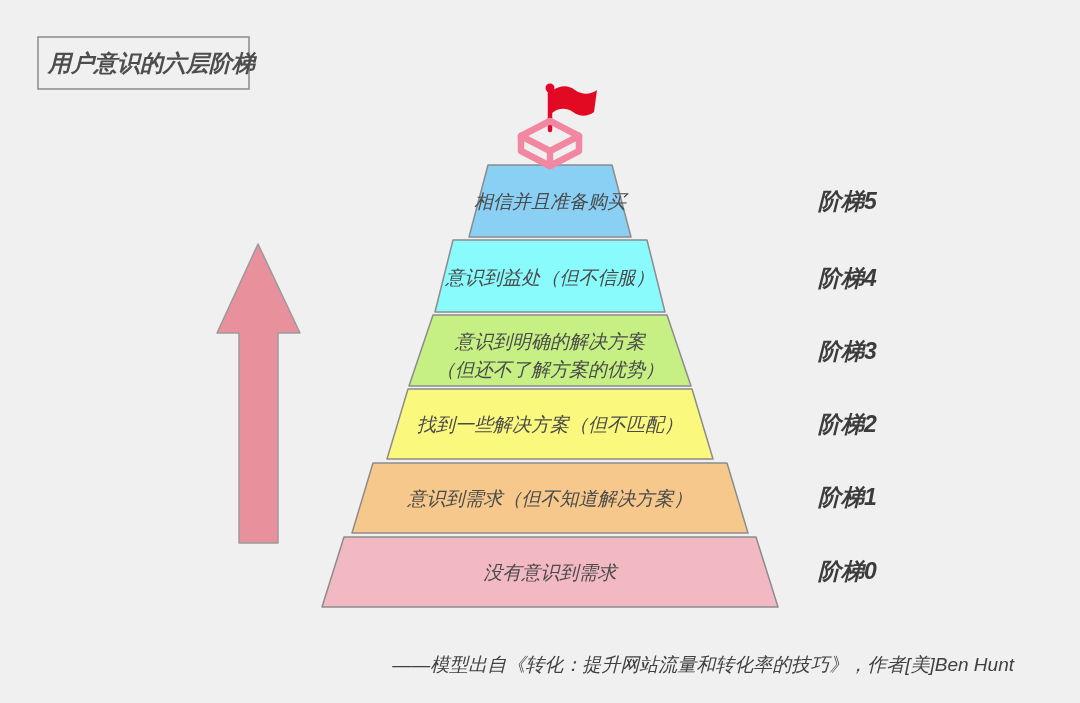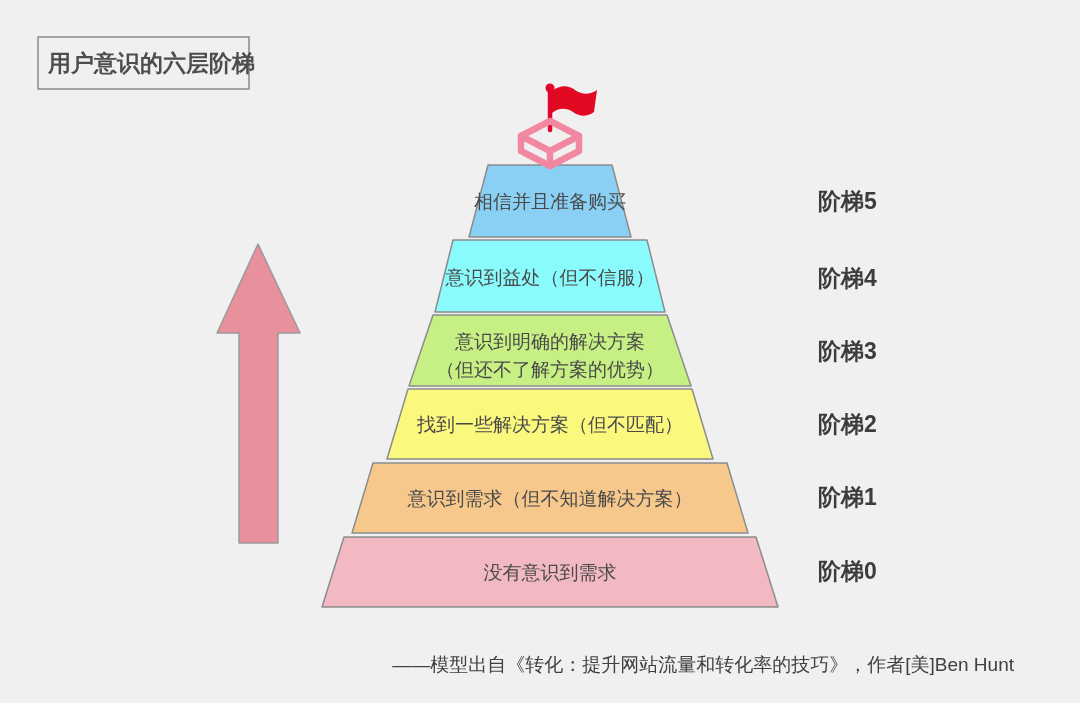--- a/index.html
+++ b/index.html
@@ -7,20 +7,21 @@
     padding: 0;
     background: #f0f0f0;
     font-family: "Liberation Sans", "DejaVu Sans", sans-serif;
   }
   .stage {
     position: relative;
     width: 1080px;
     height: 703px;
     overflow: hidden;
     background: #fde047;
+    font-style: italic;
   }
   svg { display: block; }
   .level-poly {
     stroke: #8c8c8c;
     stroke-width: 1.5;
     stroke-linejoin: round;
   }
   .level-text {
     font-size: 19px;
     fill: #4a4a4a;

